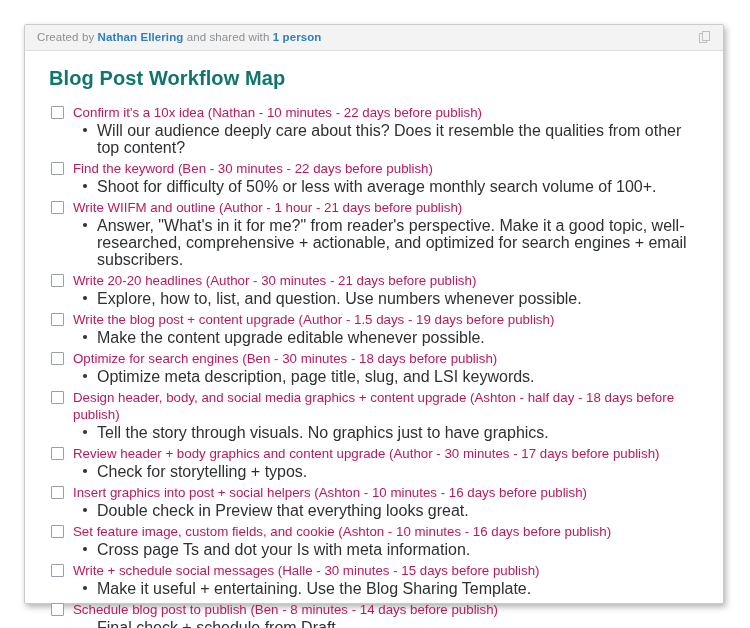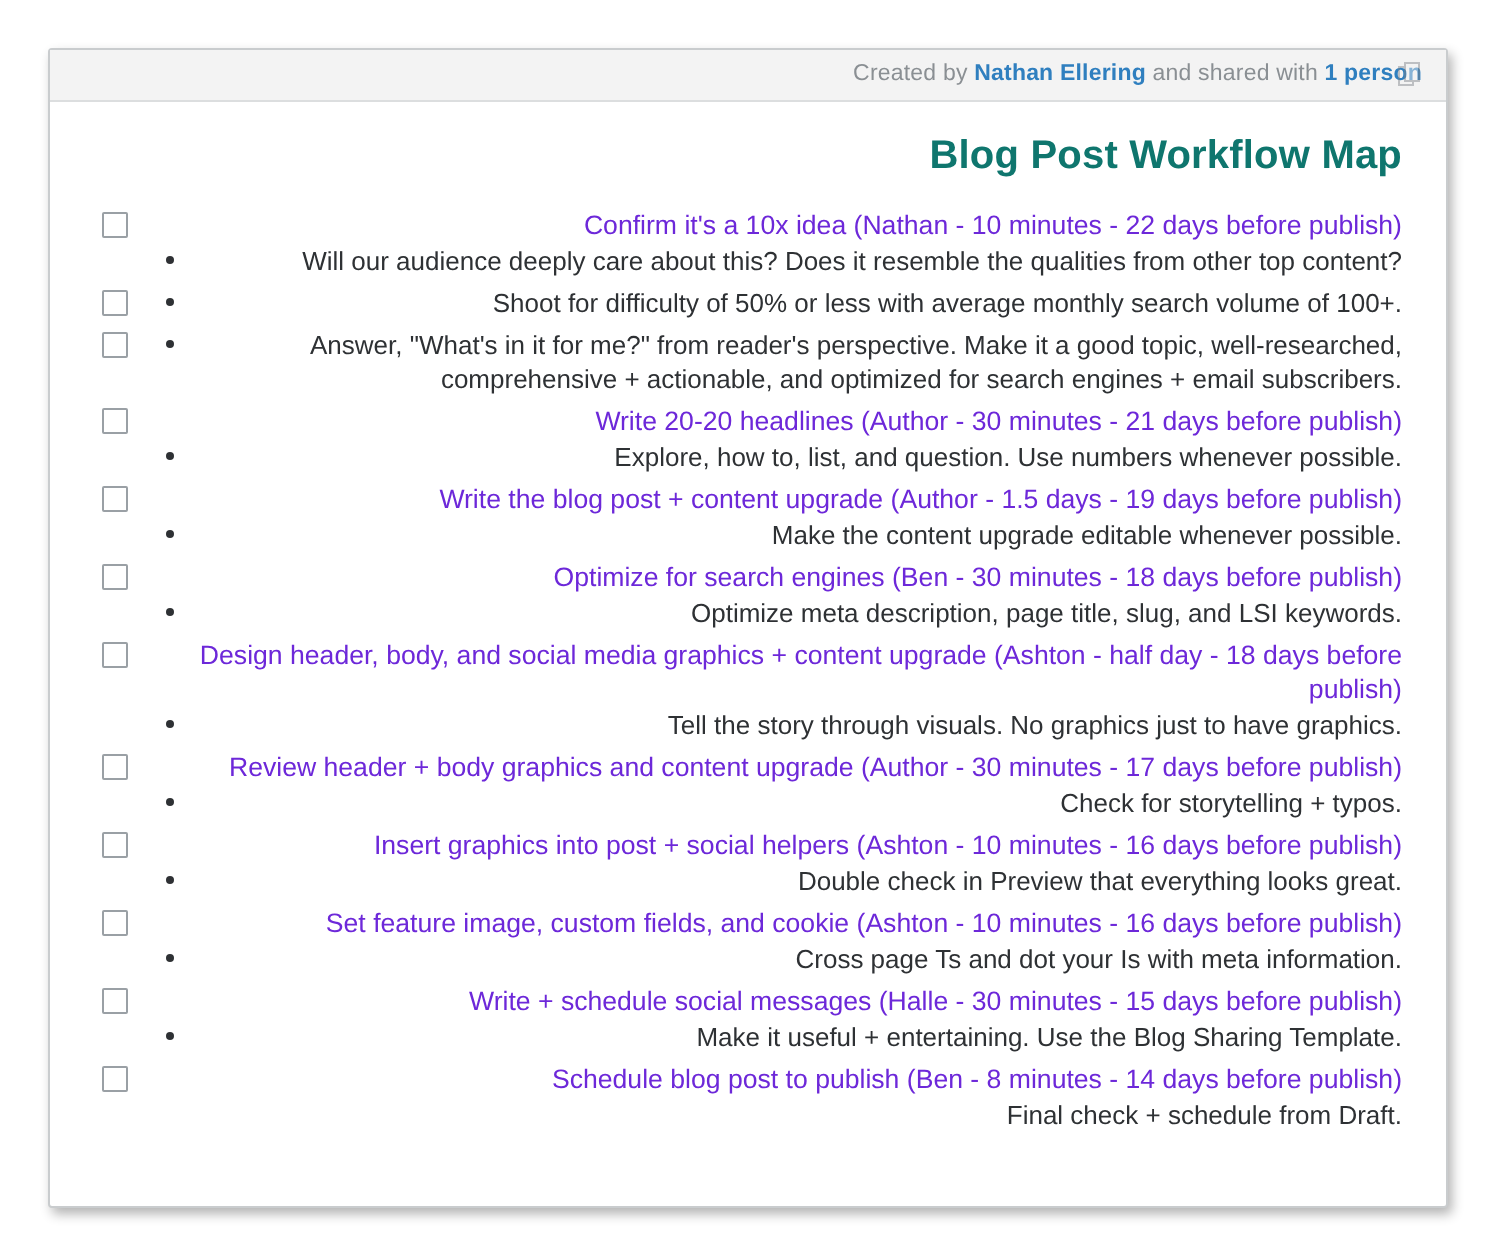--- a/index.html
+++ b/index.html
@@ -24,21 +24,20 @@
     position: absolute;
     left: 24px;
     top: 24px;
     width: 700px;
     height: 580px;
     background: #ffffff;
     border: 1px solid #c9ccce;
     border-radius: 2px;
     box-shadow: 2px 3px 6px rgba(0,0,0,0.30);
     box-sizing: border-box;
-    text-align: right;
   }
   .meta-bar {
     position: relative;
     height: 26px;
     background: #f3f3f3;
     border-bottom: 1px solid #dcdedf;
     padding: 6px 12px 0 12px;
     box-sizing: border-box;
     font-size: 11.5px;
     color: #8a8f93;
@@ -74,37 +73,37 @@
     list-style: none;
     margin: 0;
     padding: 0;
   }
   .task {
     position: relative;
     margin: 0 0 1px 0;
     padding-left: 26px;
     font-size: 13.3px;
     line-height: 17px;
-    color: #6d28d9;
+    color: #be185d;
   }
   .checkbox {
     position: absolute;
     left: 4px;
     top: 2px;
     width: 11px;
     height: 11px;
     border: 1px solid #9aa0a5;
     background: #ffffff;
     border-radius: 1px;
   }
   .sub {
     position: relative;
     margin: 1px 0 4px 0;
     padding-left: 50px;
-    font-size: 13px;
+    font-size: 16px;
     line-height: 17px;
     color: #2e3134;
   }
   .bullet {
     position: absolute;
     left: 36px;
     top: 6px;
     width: 4px;
     height: 4px;
     background: #2e3134;
@@ -145,30 +144,32 @@
           </div>
           <div class="sub">
             <span class="bullet"></span>
             <span class="sub-text">Will our audience deeply care about this? Does it resemble the qualities from other top content?</span>
           </div>
         </li>
 
         <li>
           <div class="task">
             <span class="checkbox"></span>
+            <span class="task-text">Find the keyword (Ben - 30 minutes - 22 days before publish)</span>
           </div>
           <div class="sub">
             <span class="bullet"></span>
             <span class="sub-text">Shoot for difficulty of 50% or less with average monthly search volume of 100+.</span>
           </div>
         </li>
 
         <li>
           <div class="task">
             <span class="checkbox"></span>
+            <span class="task-text">Write WIIFM and outline (Author - 1 hour - 21 days before publish)</span>
           </div>
           <div class="sub">
             <span class="bullet"></span>
             <span class="sub-text">Answer, "What's in it for me?" from reader's perspective. Make it a good topic, well-researched, comprehensive + actionable, and optimized for search engines + email subscribers.</span>
           </div>
         </li>
 
         <li>
           <div class="task">
             <span class="checkbox"></span>

